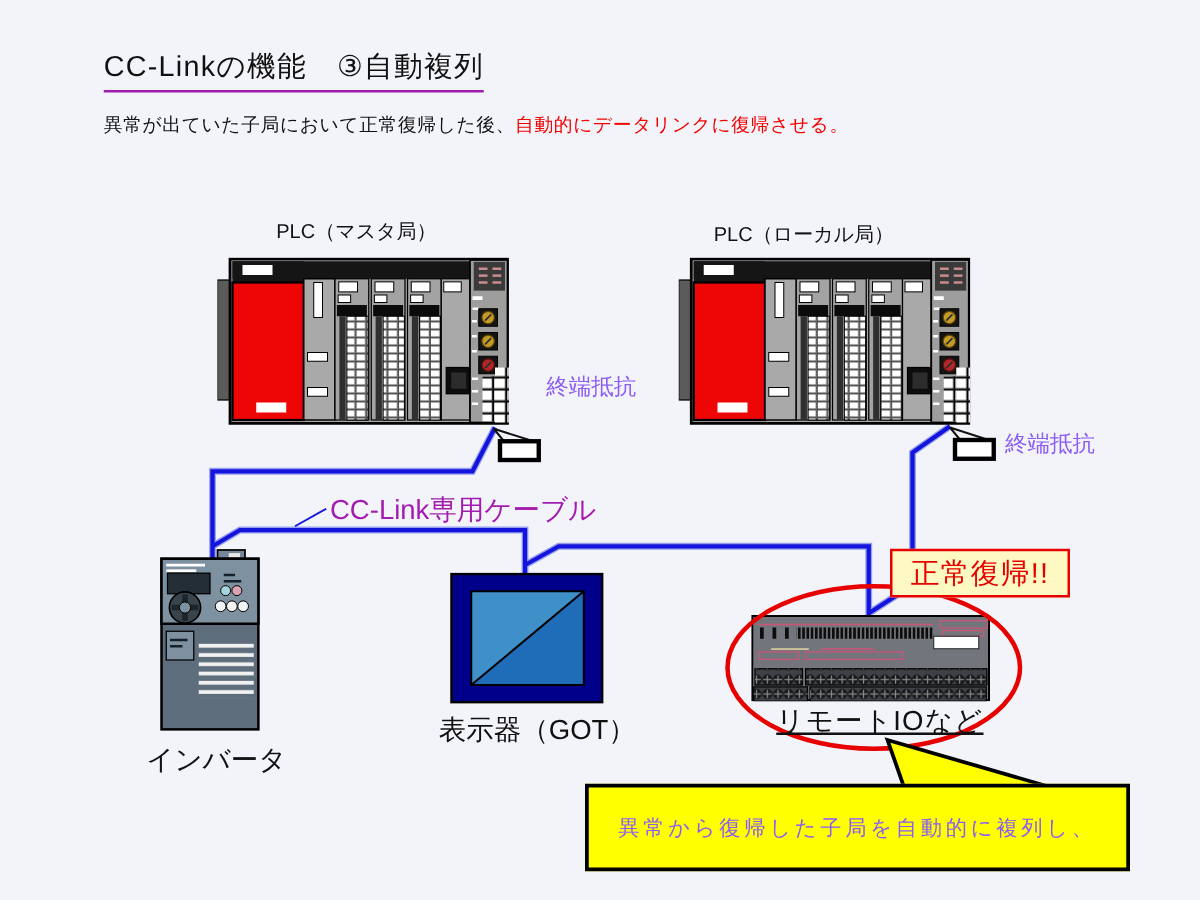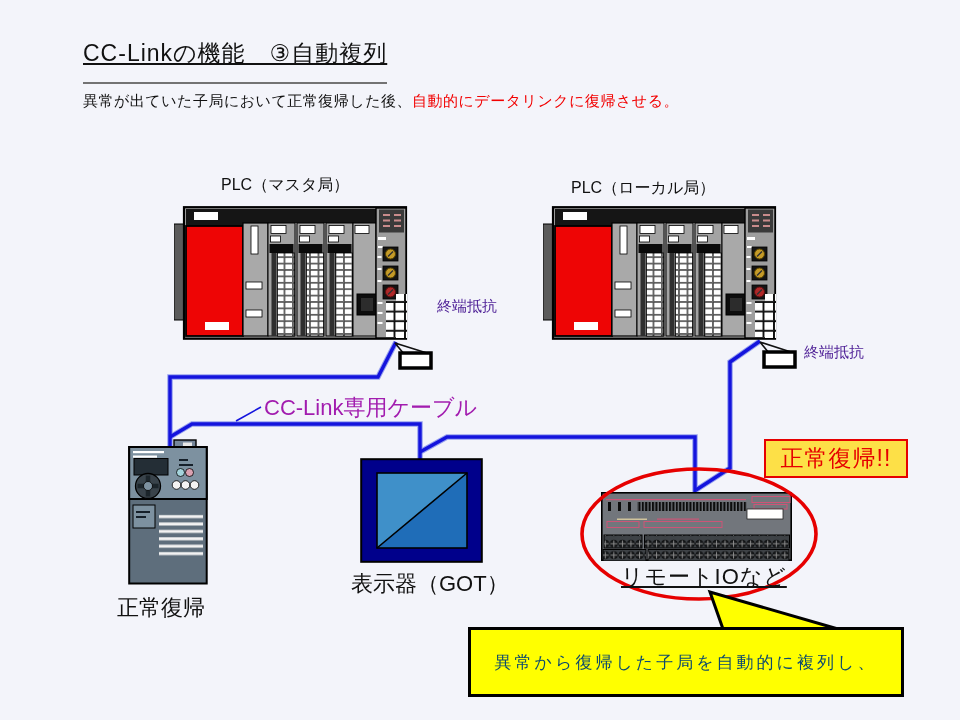--- a/index.html
+++ b/index.html
@@ -6,49 +6,49 @@
   .stage{
     position:relative;width:960px;height:720px;overflow:hidden;
     background:#f3f4fa;
     font-family:"Liberation Sans","DejaVu Sans",sans-serif;
     color:#111;
   }
   .stage svg.diagram{position:absolute;left:0;top:0;}
   .lbl{position:absolute;white-space:nowrap;}
   .title{
     left:83px;top:38px;font-size:23px;letter-spacing:1px;
-    border-bottom:2px solid #737373;padding-bottom:13px;text-decoration:underline;
+    border-bottom:2px solid #a21caf;padding-bottom:3px;
   }
   .desc{
     left:83px;top:86px;width:812px;font-size:15px;line-height:30px;
     white-space:normal;letter-spacing:0.5px;
   }
   .desc .red-part{color:#f20000;}
   .plc-label{font-size:16px;}
   .plc-master-label{left:221px;top:175px;}
   .plc-local-label{left:571px;top:178px;}
-  .term-label{font-size:15px;color:#4c1d95;}
+  .term-label{font-size:18px;color:#8b5cf6;}
   .term-left{left:437px;top:297px;}
   .term-right{left:804px;top:343px;}
   .cable-label{left:264px;top:393px;font-size:22px;color:#a21caf;}
   .dev-label{font-size:22px;}
   .inverter-label{left:117px;top:593px;}
   .got-label{left:351px;top:569px;}
   .remote-label{left:621px;top:562px;letter-spacing:1px;text-decoration:underline;}
   .recovery-box{
-    left:764px;top:439px;width:144px;height:39px;box-sizing:border-box;
-    background:#fde047;border:2px solid #e60000;color:#e60000;
+    left:712px;top:439px;width:144px;height:39px;box-sizing:border-box;
+    background:#fef9c3;border:2px solid #e60000;color:#e60000;
     display:flex;align-items:center;justify-content:center;
     font-size:23px;letter-spacing:1px;
   }
   .callout-box{
     left:468px;top:627px;width:436px;height:70px;box-sizing:border-box;
     background:#ffff00;border:3px solid #000;
     display:flex;align-items:center;justify-content:center;
-    color:#0c4a6e;font-size:17px;line-height:27px;letter-spacing:3px;
+    color:#8b5cf6;font-size:17px;line-height:27px;letter-spacing:3px;
     text-align:center;
   }
 </style>
 </head>
 <body>
 
 <div class="stage">
 
   <svg class="diagram" width="960" height="720" viewBox="0 0 960 720">
     <defs>
@@ -239,21 +239,21 @@
   </div>
 
   <div class="lbl plc-label plc-master-label">PLC（マスタ局）</div>
   <div class="lbl plc-label plc-local-label">PLC（ローカル局）</div>
 
   <div class="lbl term-label term-left">終端抵抗</div>
   <div class="lbl term-label term-right">終端抵抗</div>
 
   <div class="lbl cable-label">CC-Link専用ケーブル</div>
 
-  <div class="lbl dev-label inverter-label">正常復帰</div>
+  <div class="lbl dev-label inverter-label">インバータ</div>
   <div class="lbl dev-label got-label">表示器（GOT）</div>
   <div class="lbl dev-label remote-label">リモートIOなど</div>
 
   <div class="lbl recovery-box">
     <span>正常復帰!!</span>
   </div>
 
   <div class="lbl callout-box">
     <span>異常から復帰した子局を自動的に複列し、</span>
   </div>

